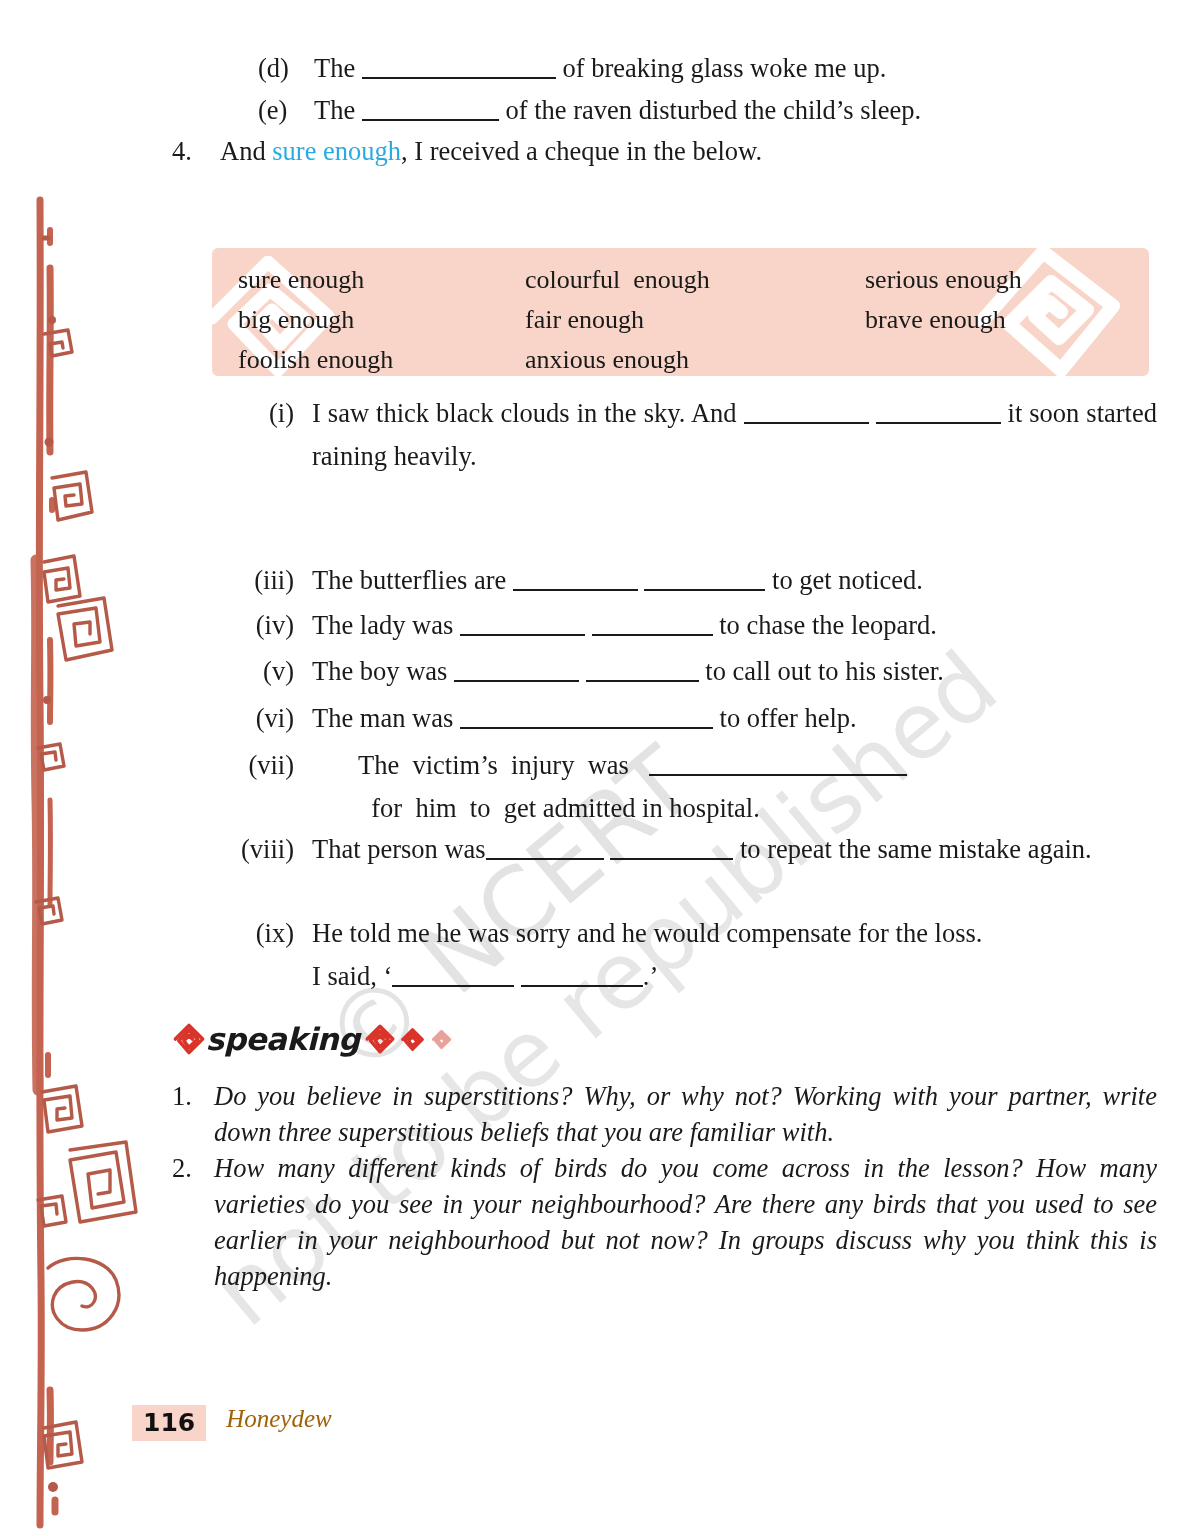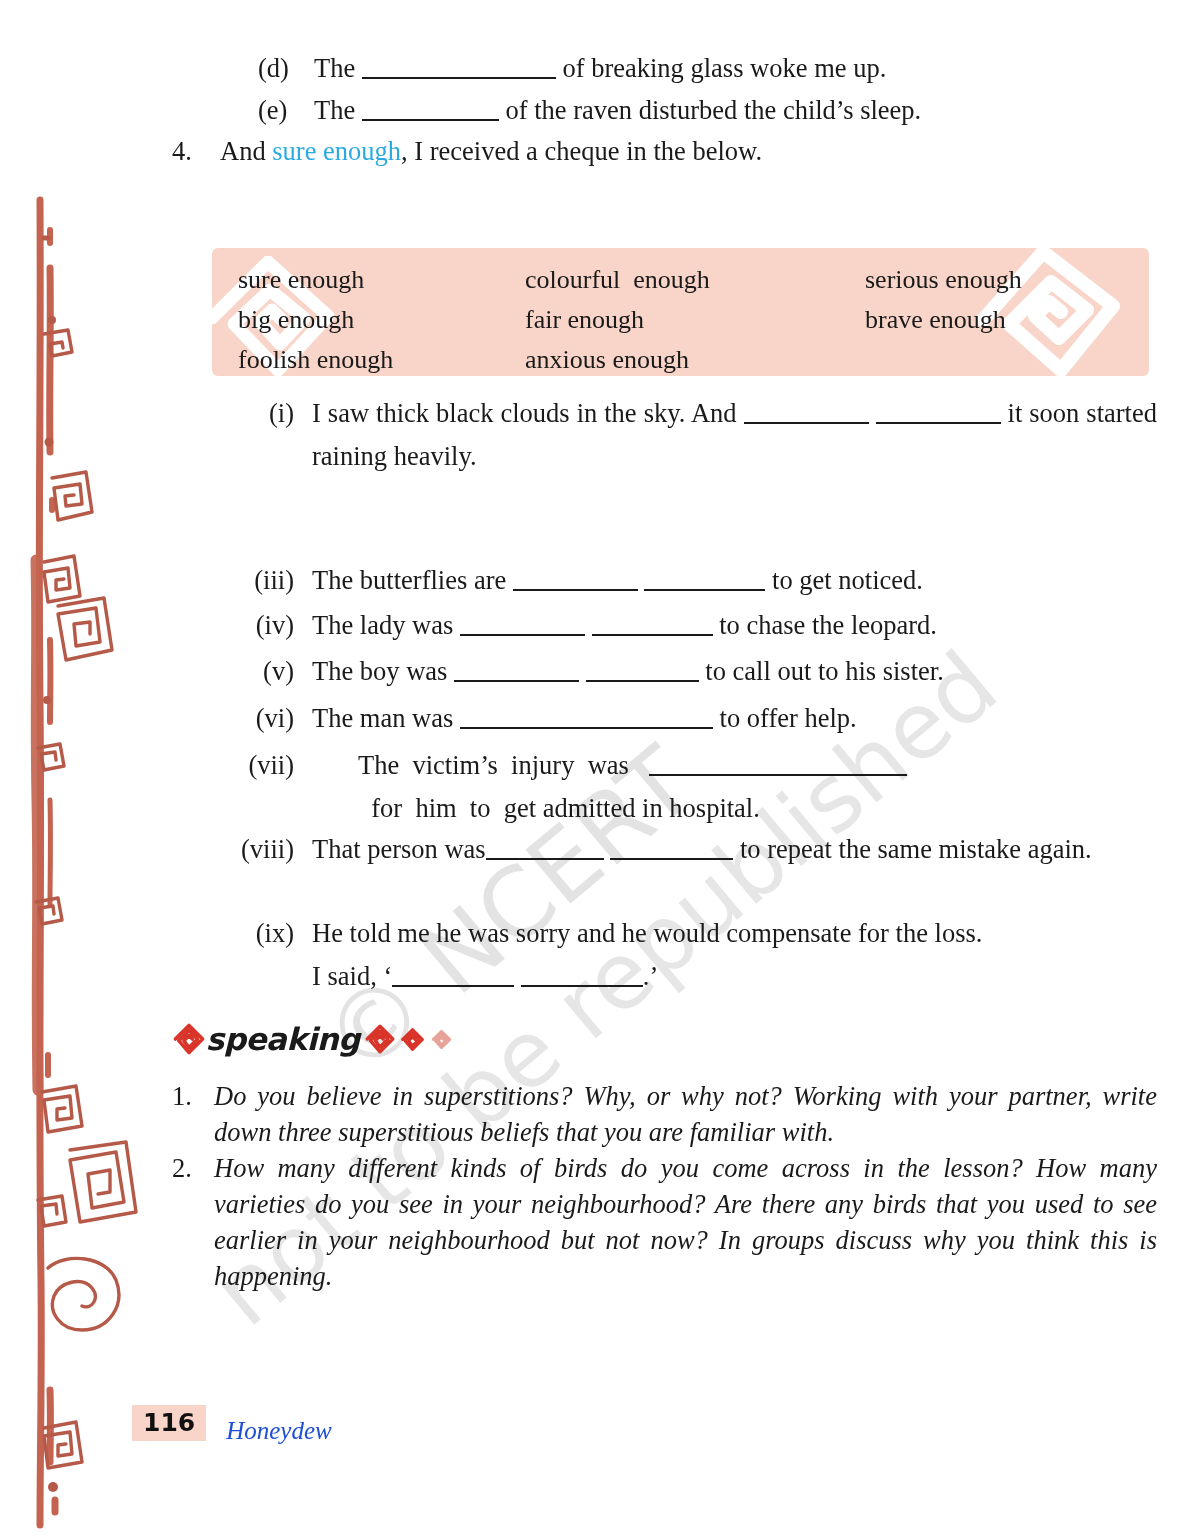--- a/index.html
+++ b/index.html
@@ -197,22 +197,21 @@
     font-size: 25px;
     color: #111;
     padding: 5px 11px 6px 11px;
     line-height: 1;
   }
   #book-title {
     font-family: "Liberation Serif", serif;
     font-style: italic;
     font-size: 25px;
     margin-left: 20px;
-    color: #1d4ed8;
-    margin-top: 12px;
+    color: #a16207;
   }
 </style>
 </head>
 <body>
 
 <div id="page">
 
   <svg id="left-border" viewBox="0 0 150 1536" preserveAspectRatio="none" aria-hidden="true">
     <g fill="none" stroke="#c4634f" stroke-linecap="round" stroke-linejoin="round">
 

